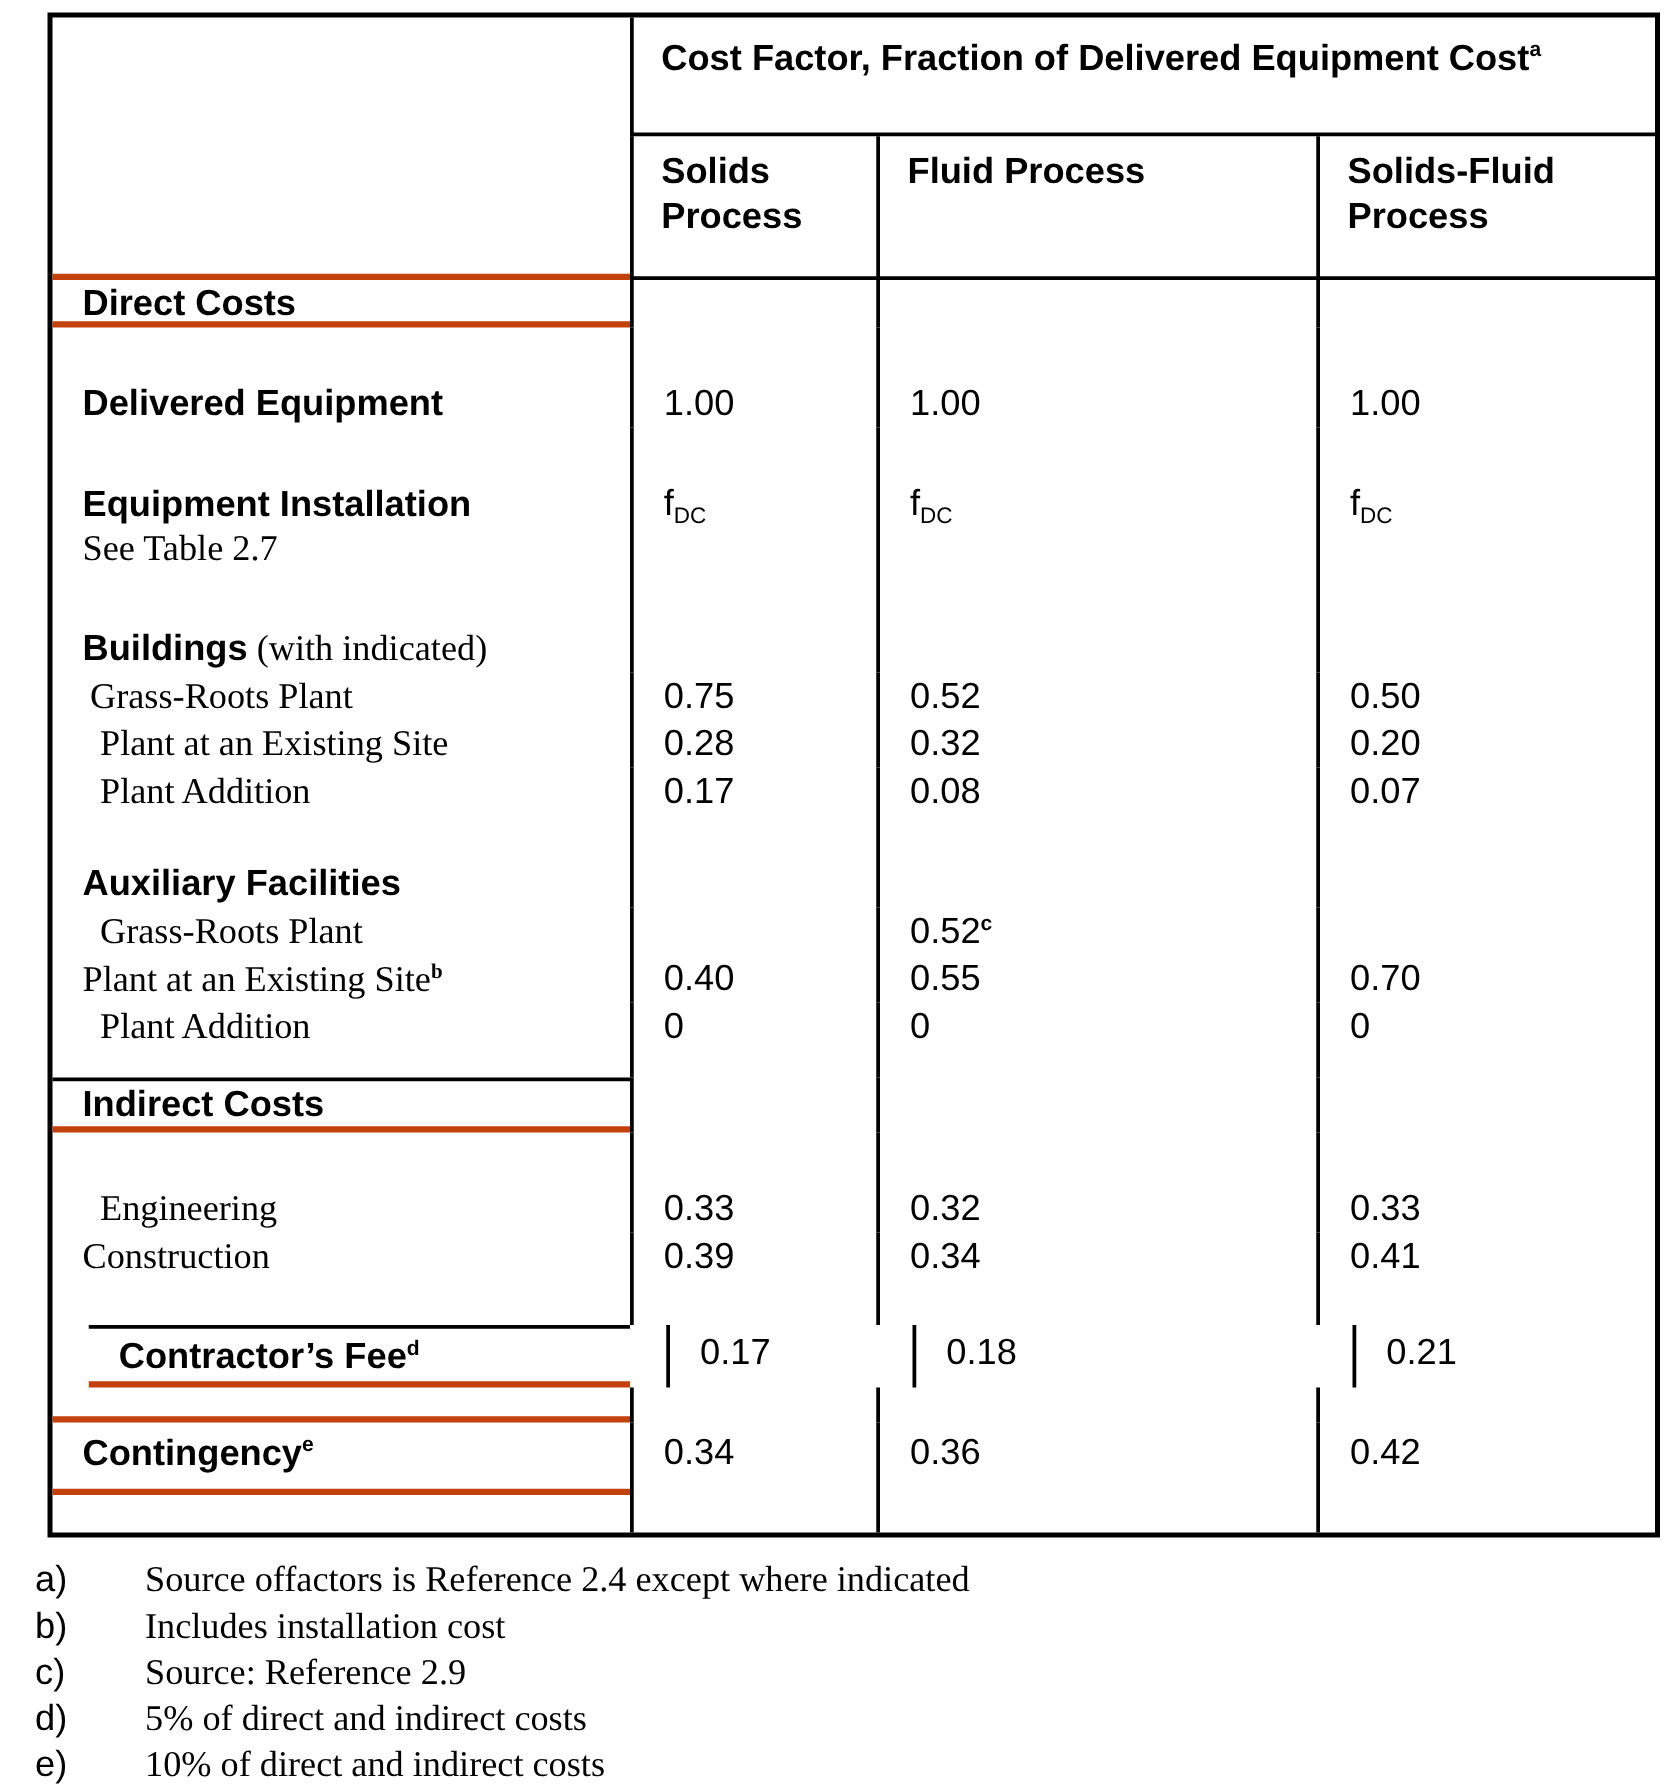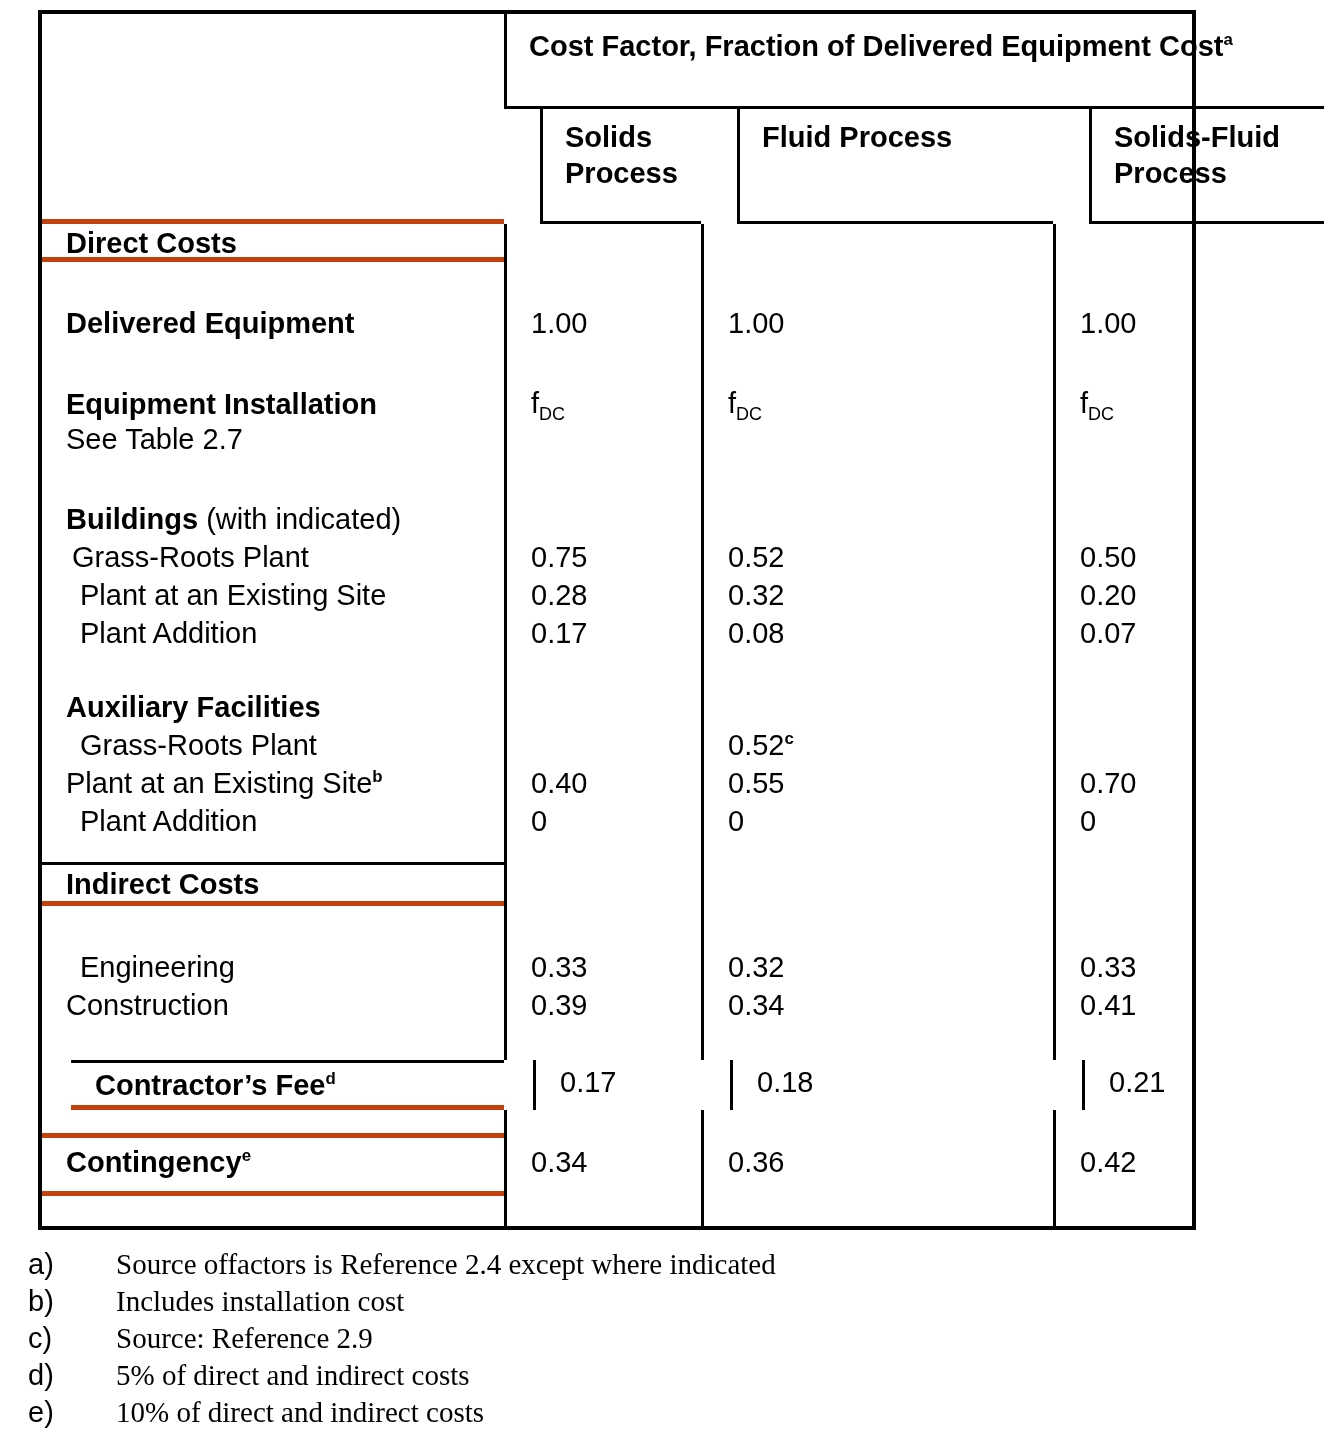--- a/index.html
+++ b/index.html
@@ -12,25 +12,25 @@
   }
   .page { padding: 10px 14px 0 38px; }
 
   
   .tbl {
     display: grid;
     grid-template-columns: 462px 197px 352px 271px;
     grid-template-rows: 95px 115px 38px 42px 38px 42px 76px 40px 38px 38px 38px 38px 36px 38px 38px 38px 38px 22px 44px 42px 38px 38px 36px 50px 28px 58px 30px;
     border: 4px solid #000;
     background: #fff;
-    width: 1158px;
+    width: 1290px;
   }
   .c { font-size: 29px; line-height: 1.15; overflow: hidden; }
   .lbl { padding: 3px 8px 0 24px; font-weight: 700; }
-  .sub { font-weight: 400; }
+  .sub { font-weight: 400; font-family: Liberation Serif, serif; }
   .ind-0  { padding-left: 24px; }
   .ind-sm { padding-left: 30px; }
   .ind-md { padding-left: 38px; }
   .val { border-left: 3px solid #000; padding: 3px 8px 0 24px; font-weight: 400; }
   .bt { border-top: 3px solid #000; }
   .bb { border-bottom: 5px solid #c2410c; }
   .pt6 { padding-top: 6px; margin-left: 29px; }
   .pt8 { padding-top: 8px; }
   .title-cell {
     grid-column: span 3;
@@ -38,21 +38,20 @@
     border-bottom: 3px solid #000;
     padding: 16px 8px 0 22px;
     font-weight: 700;
   }
   .colhead {
     border-left: 3px solid #000;
     border-bottom: 3px solid #000;
     padding: 10px 14px 0 22px;
     font-weight: 700;
     line-height: 1.25;
-    margin-left: 36px;
   }
   sup { font-size: 0.58em; font-weight: 700; }
   sub { font-size: 0.62em; }
   .two-line div { line-height: 1.22; }
 
   
   .footnotes { margin: 16px 0 0 -10px; }
   .fn { display: flex; font-size: 29px; line-height: 37px; font-weight: 400; }
   .fn-marker { width: 88px; flex: 0 0 88px; }
   .fn-text { flex: 1; font-family: Liberation Serif, serif; }

